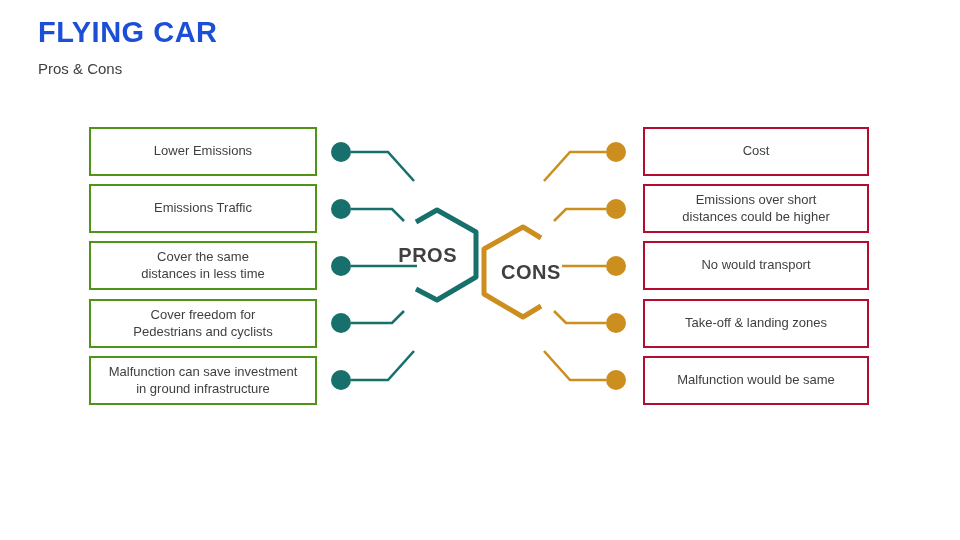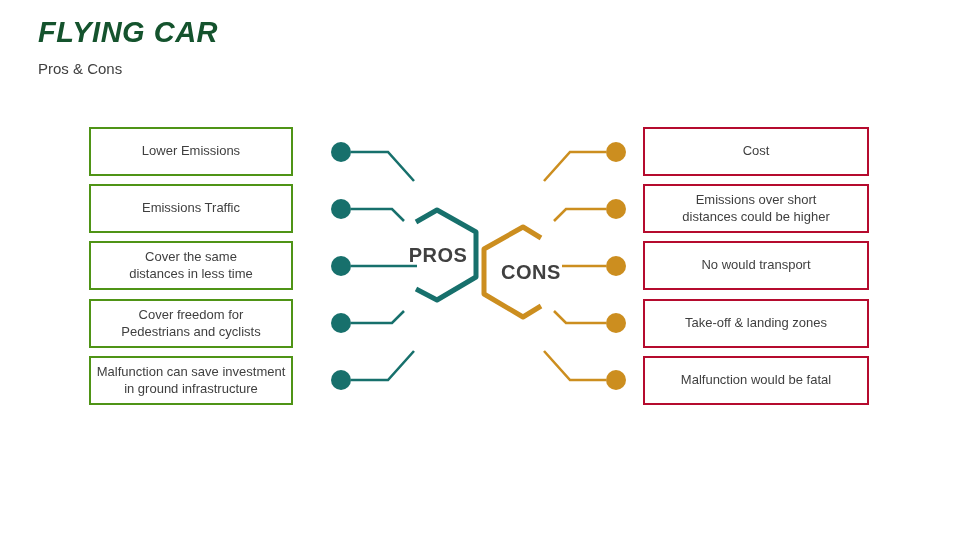--- a/index.html
+++ b/index.html
@@ -13,31 +13,30 @@
   *{margin:0;padding:0;box-sizing:border-box;}
   html,body{width:960px;height:540px;overflow:hidden;}
   body{
     position:relative;
     background:var(--bg);
     font-family:"Liberation Sans", sans-serif;
     color:var(--text-color);
   }
   .slide-title{
     position:absolute;left:38px;top:16px;
-    font-size:29px;font-weight:700;color:#14532d;
+    font-size:29px;font-weight:700;color:#1d4ed8;
     letter-spacing:.5px;
-    font-style:italic;
   }
   .slide-subtitle{
     position:absolute;left:38px;top:60px;
     font-size:15px;font-weight:400;color:#3f3f3f;
   }
   .box{
     position:absolute;
-    width:204px;height:49px;
+    width:228px;height:49px;
     background:#ffffff;
     display:flex;align-items:center;justify-content:center;
     text-align:center;
     font-size:13px;line-height:1.3;color:var(--text-color);
   }
   .box span{white-space:pre-line;}
   .box.pros{left:89px;border:2px solid var(--pros-box-border);}
   .box.cons{left:643px;width:226px;border:2.5px solid var(--cons-box-border);align-items:center;}
   .row-0{top:127px;} .row-1{top:184px;} .row-2{top:241px;}
   .row-3{top:299px;} .row-4{top:356px;}
@@ -49,21 +48,21 @@
   .c-cons-line{stroke:var(--cons-accent);stroke-width:2.6;fill:none;}
   .c-pros-dot{fill:var(--pros-accent);}
   .c-cons-dot{fill:var(--cons-accent);}
   .hex{fill:none;stroke-width:5;stroke-linejoin:round;stroke-linecap:butt;}
   .hex.pros{stroke:var(--pros-accent);}
   .hex.cons{stroke:var(--cons-accent);}
   .hex-label{
     position:absolute;width:80px;text-align:center;
     font-size:20px;font-weight:700;color:#404040;letter-spacing:.5px;
   }
-  .hex-label.pros{left:398px;top:244px;}
+  .hex-label.pros{left:377px;top:244px;text-align:right;}
   .hex-label.cons{left:483px;top:261px;margin-left:8px;}
 </style>
 </head>
 <body>
 
 <h1 class="slide-title">FLYING CAR</h1>
 <h2 class="slide-subtitle">Pros &amp; Cons</h2>
 
 <div class="box pros row-0">
     <span>Lower Emissions</span>
@@ -91,21 +90,21 @@
     <span>Emissions over short
 distances could be higher</span>
   </div>
 <div class="box cons row-2">
     <span>No would transport</span>
   </div>
 <div class="box cons row-3">
     <span>Take-off &amp; landing zones</span>
   </div>
 <div class="box cons row-4">
-    <span>Malfunction would be fatal</span>
+    <span>Malfunction would be same</span>
   </div>
 
 <svg class="overlay" viewBox="0 0 960 540" aria-hidden="true">
 
   <path class="c-pros-line" d="M351 152 H388 L414 181"></path>
   <path class="c-pros-line" d="M351 209 H392 L404 221"></path>
   <path class="c-pros-line" d="M351 266 H417"></path>
   <path class="c-pros-line" d="M351 323 H392 L404 311"></path>
   <path class="c-pros-line" d="M351 380 H388 L414 351"></path>
 

